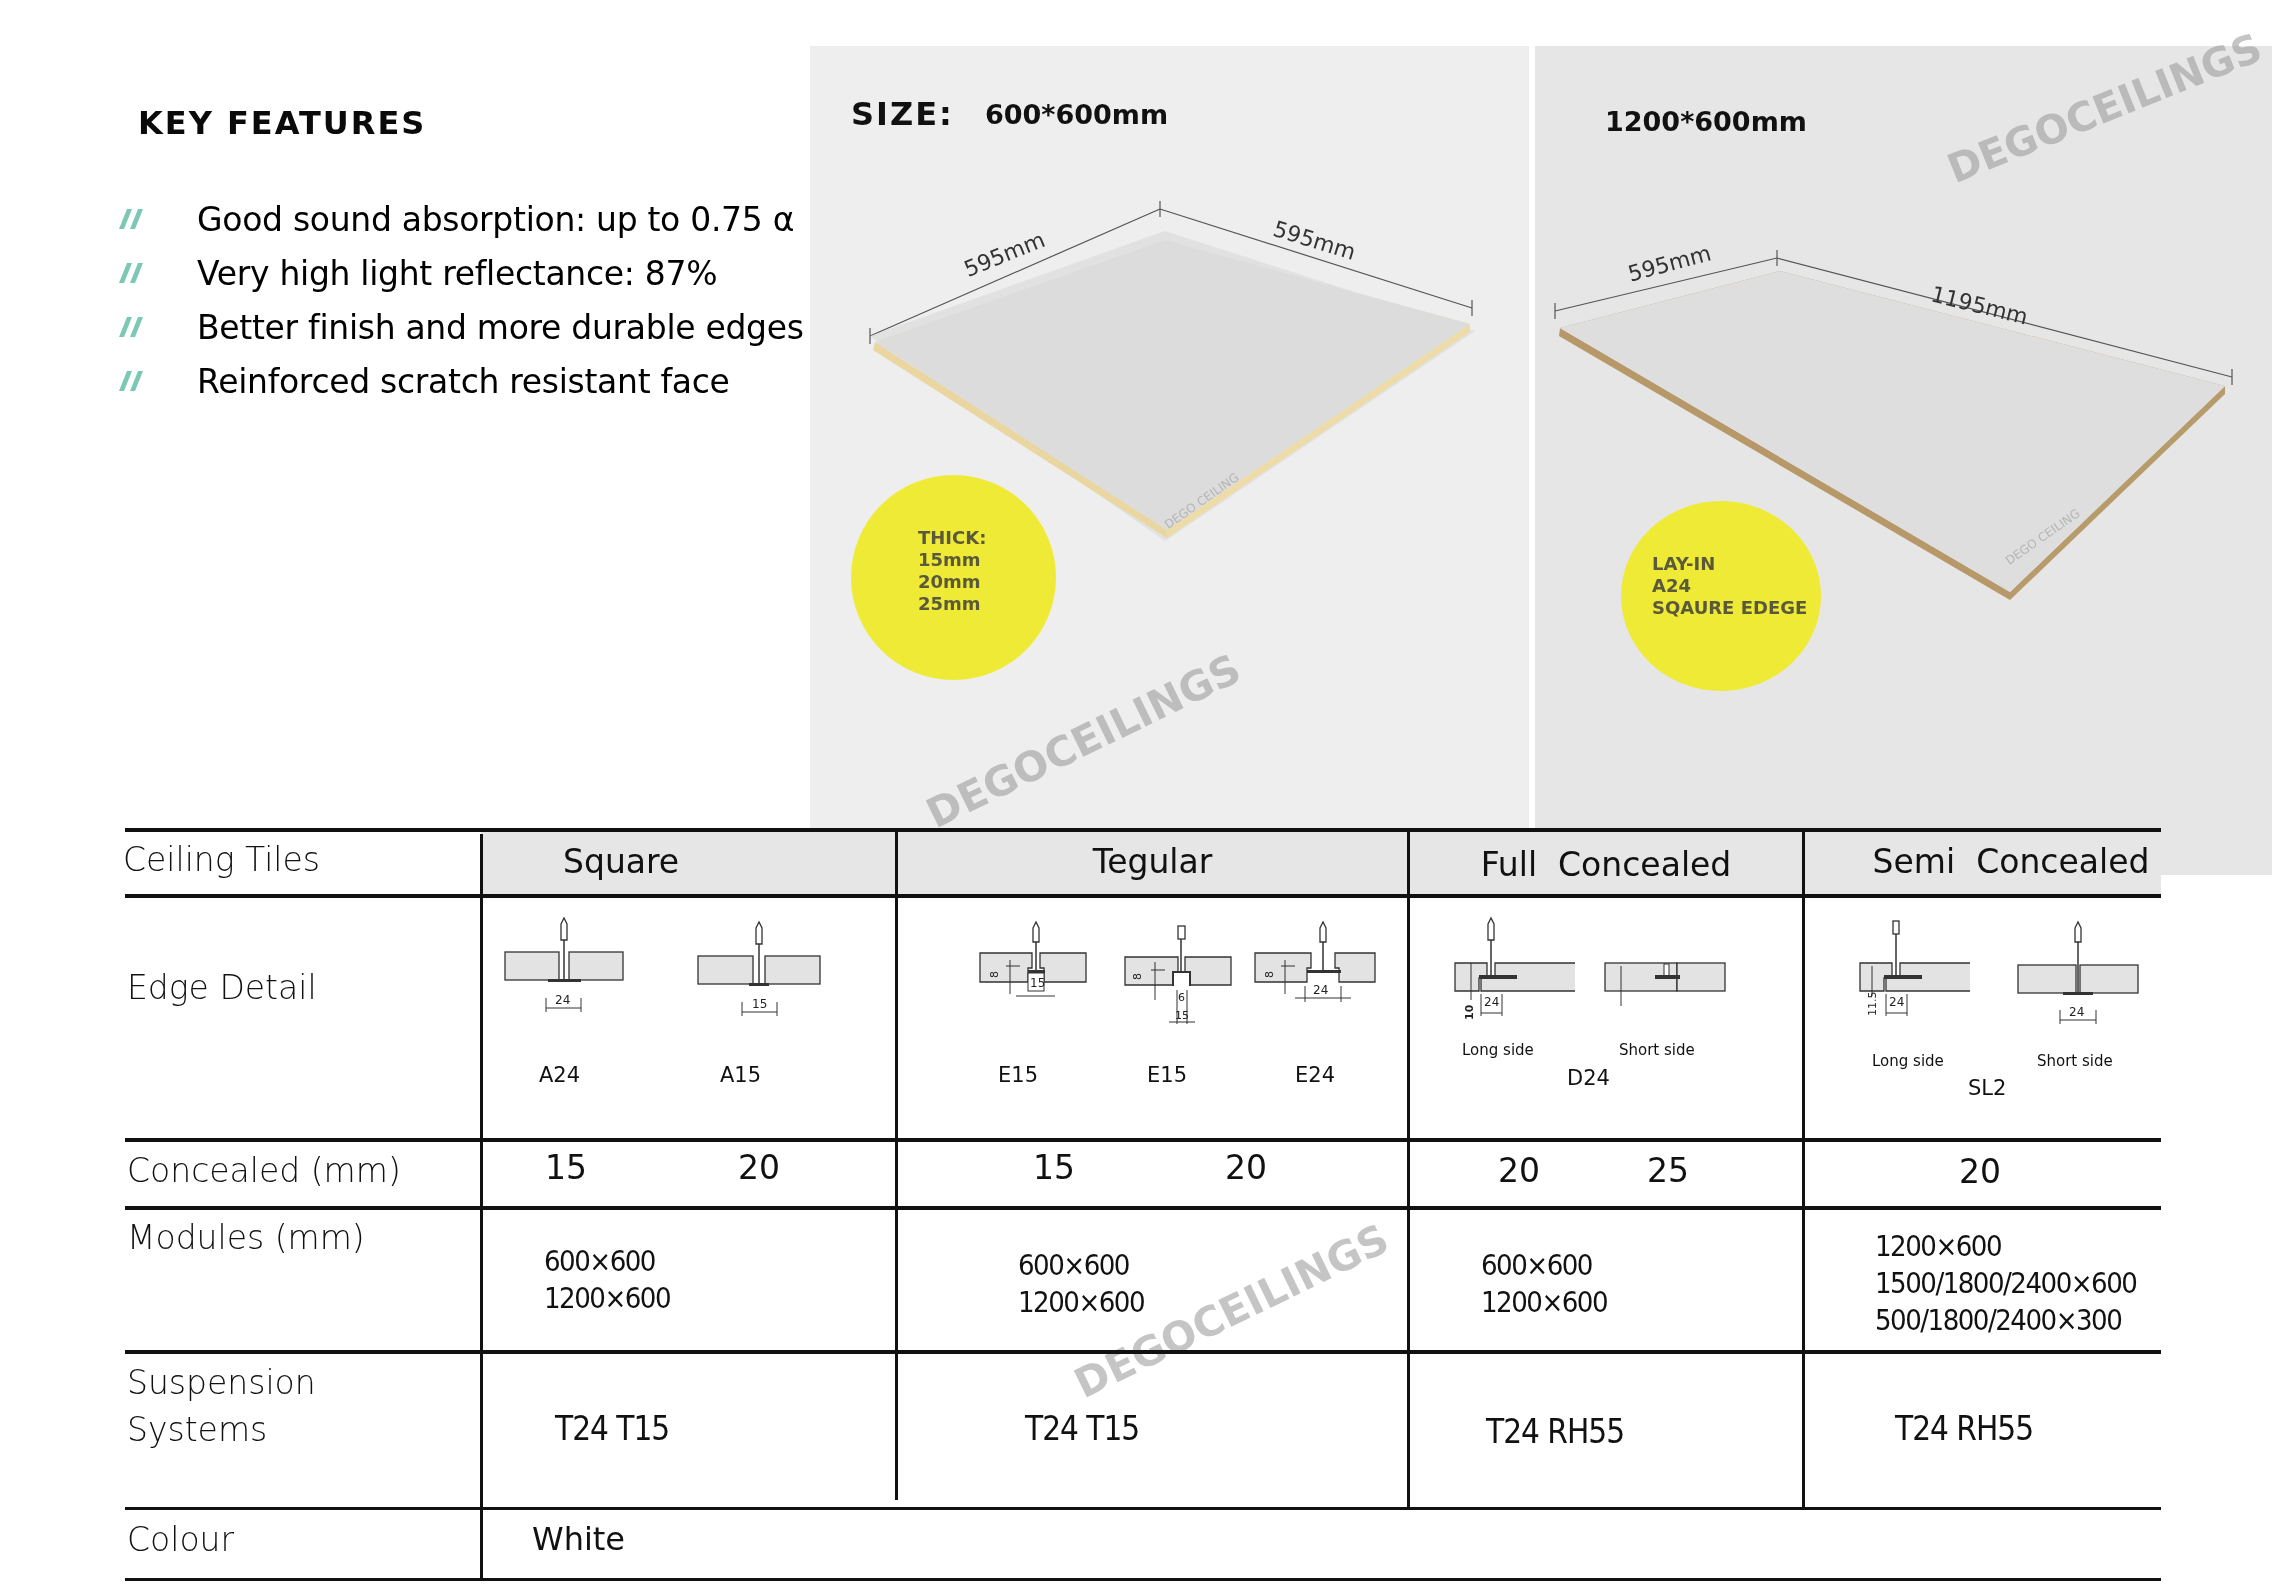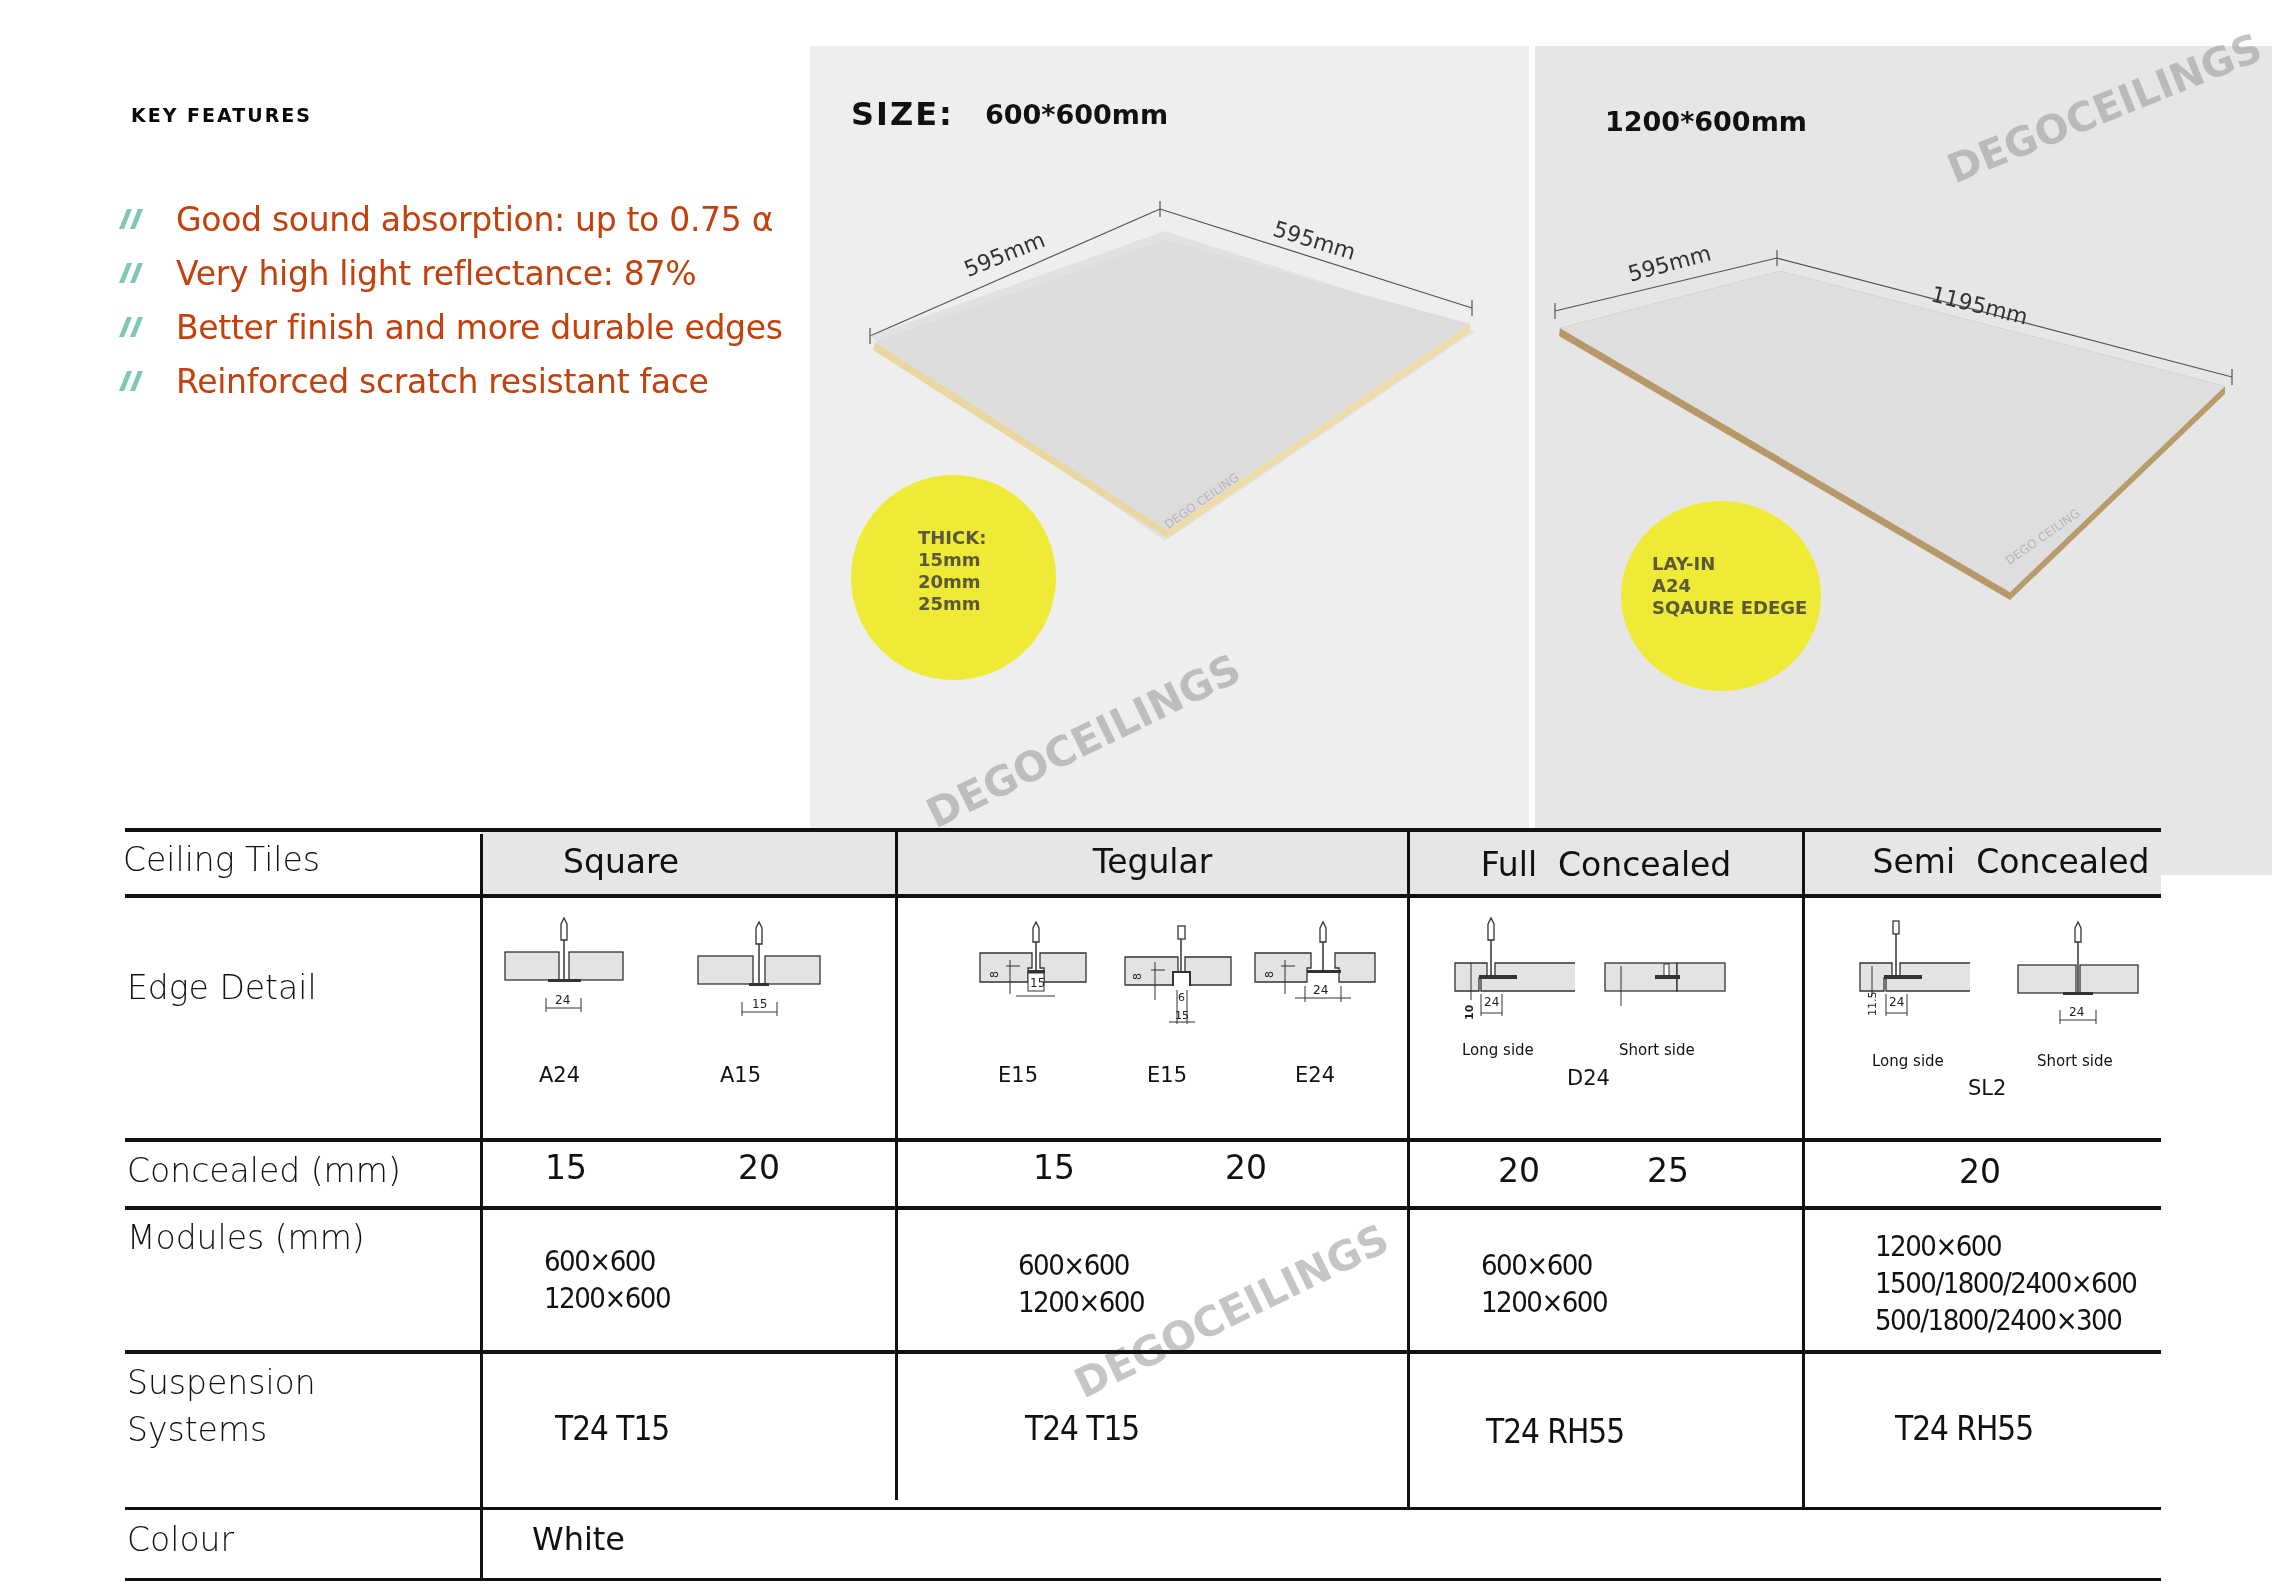--- a/index.html
+++ b/index.html
@@ -1,24 +1,24 @@
 <!DOCTYPE html>
 <html><head>
 <meta charset="utf-8">
 <style>
   html, body { margin:0; padding:0; background:#ffffff; }
   body { width:2272px; height:1594px; position:relative; overflow:hidden; font-family:"DejaVu Sans", sans-serif; color:#111; }
   .abs { position:absolute; }
 
   
-  .kf-title { left:131px; top:104px; font-family:"DejaVu Sans", sans-serif; font-weight:bold; font-size:19px; letter-spacing:2px; color:#0a0a0a;text-align:right; }
+  .kf-title { left:138px; top:104px; font-family:"DejaVu Sans", sans-serif; font-weight:bold; font-size:32px; letter-spacing:2px; color:#0a0a0a;text-align:right; }
   .kf-list { left:118px; top:192px; margin:0; padding:0; list-style:none; }
   .kf-item { display:flex; align-items:center; height:54px; }
   .kf-bullet { width:58px; height:30px; display:flex; align-items:center; }
-  .kf-text { font-family:"DejaVu Sans", sans-serif; font-size:33px; color:#c2410c; letter-spacing:-0.3px; }
+  .kf-text { font-family:"DejaVu Sans", sans-serif; font-size:33px; color:#000000; letter-spacing:-0.3px;margin-left:21px; }
 
   
   .panel { top:46px; height:829px; overflow:hidden; }
   .panel-left { left:810px; width:719px; background:#eeeeee; }
   .panel-right { left:1535px; width:737px; background:#e6e6e6; }
   .size-label { font-family:"DejaVu Sans", sans-serif; font-weight:bold; color:#111; }
   .circle { border-radius:50%; background:#efea35; }
   .circle-text { font-family:"DejaVu Sans", sans-serif; font-weight:bold; font-size:18px; color:#5a5a3a; line-height:22px; }
   .dim-label { font-family:"DejaVu Sans", sans-serif; font-size:22px; color:#333; white-space:nowrap; }
   .small-wm { font-family:"DejaVu Sans", sans-serif; font-size:12px; color:#b5b5b5; white-space:nowrap; }

